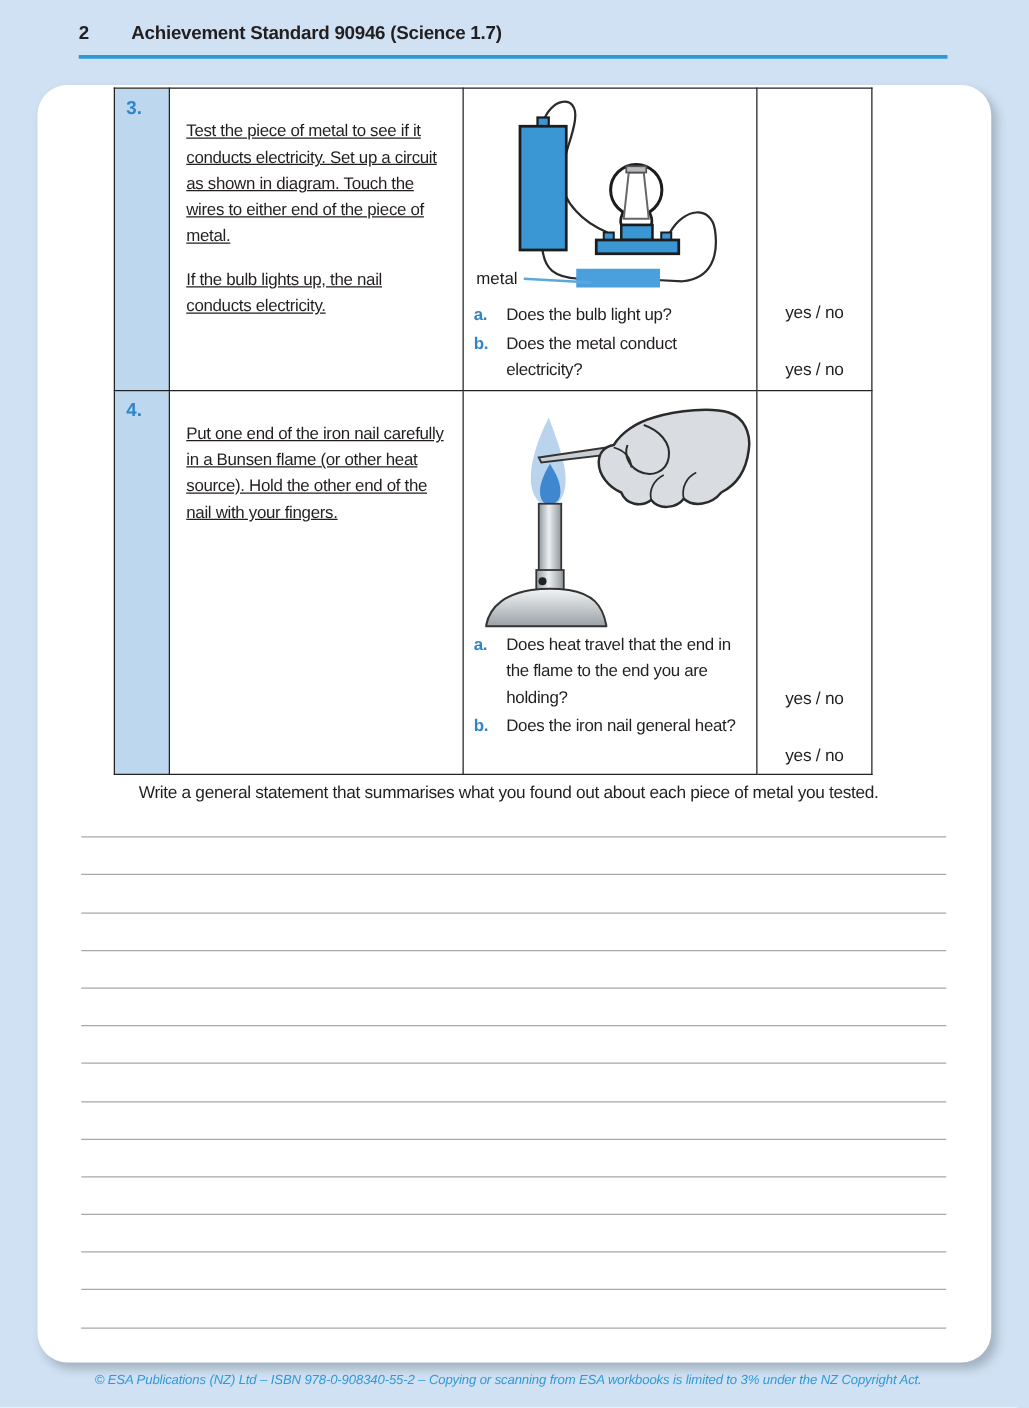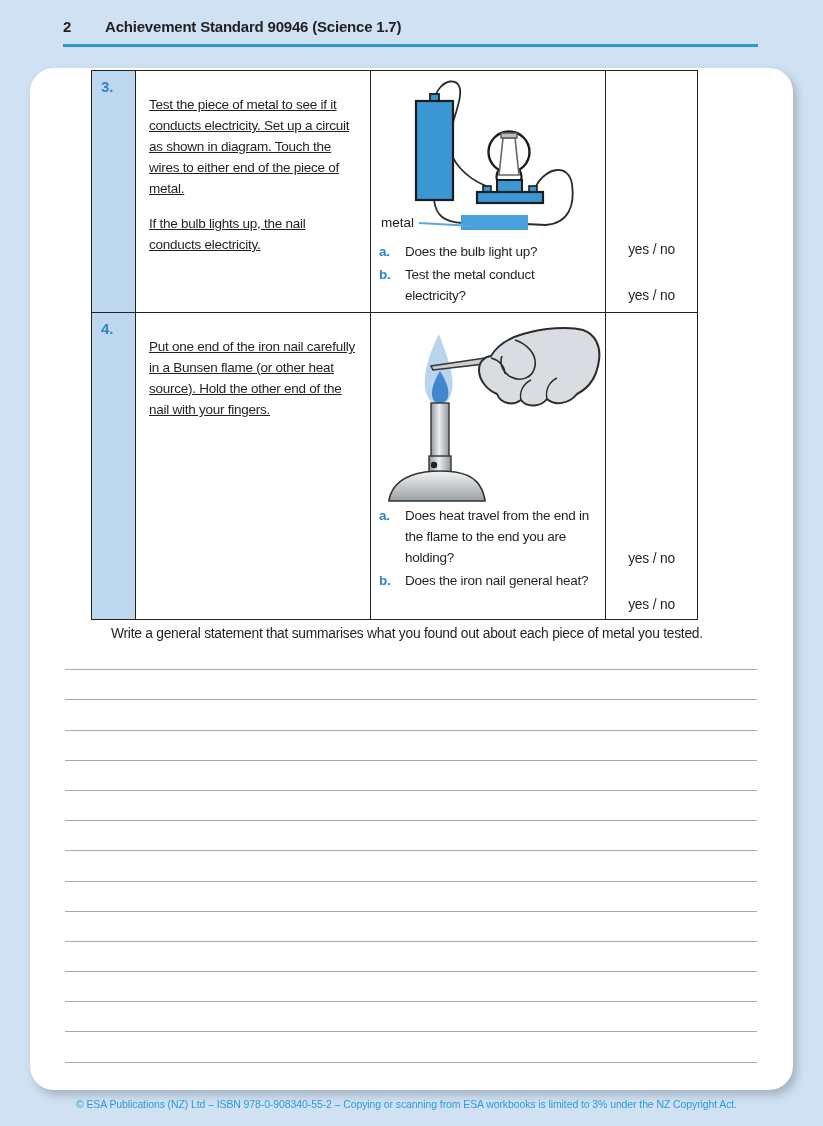--- a/index.html
+++ b/index.html
@@ -55,21 +55,21 @@
   .row4 .ans-b { top:284px; }
 
   
   .prompt { position:absolute; left:33px; top:558px; font-size:13.8px; letter-spacing:-0.25px;margin-left:48px; }
   .lines  { position:absolute; left:35px; top:572px; width:692px; }
   .rule-line { height:30.2px; border-bottom:1.6px solid #a8a8a8; }
 
   
   .footer {
     position:absolute; left:0; top:1098px; width:813px;
-    text-align:center; color:#2f99d6; font-size:10.5px; letter-spacing:-0.1px;
+    text-align:center; color:#2f99d6; font-size:10.5px; font-style:italic; letter-spacing:-0.1px;
   }
 
   svg text { font-family:"Liberation Sans", sans-serif; }
 </style>
 </head>
 <body>
 
 <div class="page-num">2</div>
 <div class="page-title">Achievement Standard 90946 (Science 1.7)</div>
 <div class="header-rule"></div>
@@ -109,21 +109,21 @@
           <rect x="156" y="112" width="8" height="6" fill="#3b97d3" stroke="#1c1c1c" stroke-width="1.6"></rect>
           <rect x="104" y="118" width="66" height="11" fill="#3b97d3" stroke="#1c1c1c" stroke-width="2.2"></rect>
         </svg>
         <div class="q-block">
           <div class="q-item">
             <span class="q-marker">a.</span>
             <span class="q-text">Does the bulb light up?</span>
           </div>
           <div class="q-item">
             <span class="q-marker">b.</span>
-            <span class="q-text">Test the metal conduct electricity?</span>
+            <span class="q-text">Does the metal conduct electricity?</span>
           </div>
         </div>
       </td>
       <td class="ans-cell">
         <span class="ans ans-a">yes / no</span>
         <span class="ans ans-b">yes / no</span>
       </td>
     </tr>
     <tr class="row4">
       <td class="num-cell">4.</td>
@@ -152,21 +152,21 @@
           <path d="M58 50 L112 42 L120 43 L120 47 L60 54 Z" fill="#c9ced2" stroke="#333333" stroke-width="1.5"></path>
           <path d="M118 40 C124 30, 136 22, 150 18 C170 12, 196 10, 210 14 C222 18, 228 30, 226 44 C224 60, 216 72, 204 78 C196 88, 182 90, 174 83 C168 91, 154 92, 148 84 C140 90, 128 88, 124 78 C114 74, 106 64, 106 54 C106 46, 111 41, 118 40 Z" fill="#d9dde1" stroke="#2b2b2b" stroke-width="2" stroke-linejoin="round"></path>
           <path d="M142 24 C154 28, 164 38, 162 50 C160 62, 148 66, 138 61 C130 57, 126 48, 129 40" fill="none" stroke="#2b2b2b" stroke-width="1.6"></path>
           <path d="M118 42 C126 44, 132 50, 132 58" fill="none" stroke="#2b2b2b" stroke-width="1.4"></path>
           <path d="M174 83 C172 74, 176 66, 184 62" fill="none" stroke="#2b2b2b" stroke-width="1.4"></path>
           <path d="M148 84 C146 76, 150 68, 158 64" fill="none" stroke="#2b2b2b" stroke-width="1.4"></path>
         </svg>
         <div class="q-block">
           <div class="q-item">
             <span class="q-marker">a.</span>
-            <span class="q-text">Does heat travel from the end in the flame to the end you are holding?</span>
+            <span class="q-text">Does heat travel that the end in the flame to the end you are holding?</span>
           </div>
           <div class="q-item">
             <span class="q-marker">b.</span>
             <span class="q-text">Does the iron nail general heat?</span>
           </div>
         </div>
       </td>
       <td class="ans-cell">
         <span class="ans ans-a">yes / no</span>
         <span class="ans ans-b">yes / no</span>

